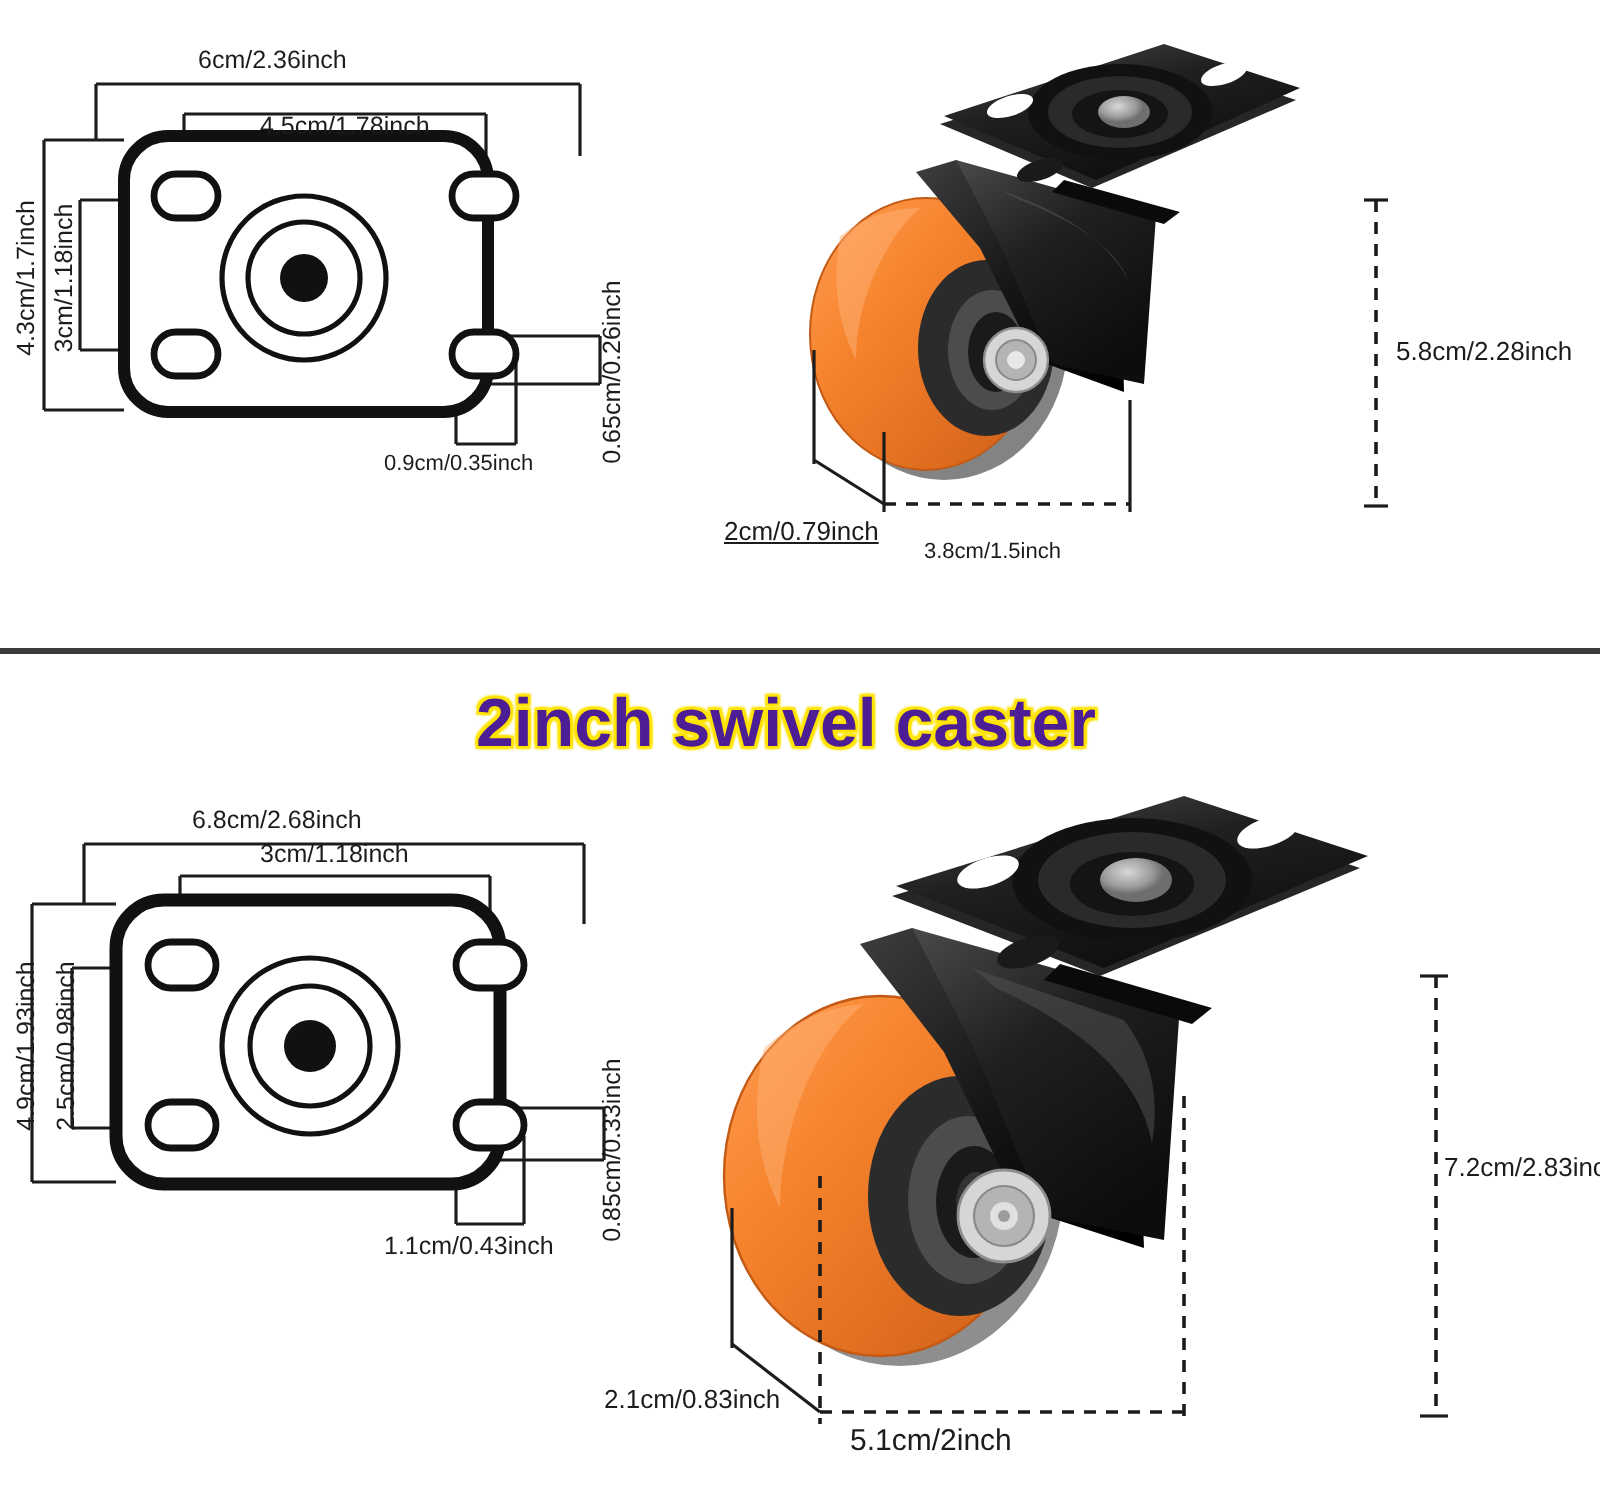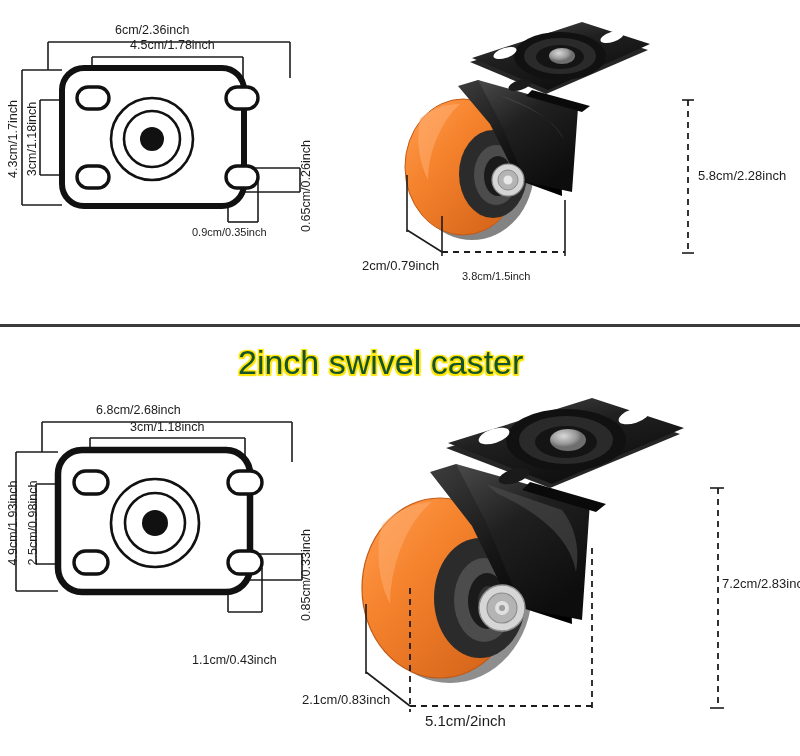--- a/index.html
+++ b/index.html
@@ -4,21 +4,21 @@
 <style>
   html,body{margin:0;padding:0;background:#ffffff;}
   body{width:800px;height:756px;font-family:"Liberation Sans",sans-serif;position:relative;overflow:hidden;}
   .page{position:relative;width:800px;height:756px;background:#fff;}
   .panel{position:absolute;left:0;width:800px;}
   #panel-top{top:0;height:325px;}
   #panel-bottom{top:326px;height:430px;padding-left:15px;}
   .divider{position:absolute;left:0;top:324px;width:800px;height:3px;background:#3a3a3a;}
   .dimtext{position:absolute;color:#1c1c1c;white-space:nowrap;font-family:"Liberation Sans",sans-serif;}
   .vert{transform-origin:50% 50%;transform:rotate(-90deg);}
-  .title{position:absolute;white-space:nowrap;font-weight:normal;color:#14532d;
+  .title{position:absolute;white-space:nowrap;font-weight:bold;color:#4c1d95;
     text-shadow:0 0 1px #ffe400,1px 0 1px #ffe400,-1px 0 1px #ffe400,0 1px 1px #ffe400,
     0 -1px 1px #ffe400,1.5px 1.5px 1px #ffe400,-1.5px -1.5px 1px #ffe400,
     1.5px -1.5px 1px #ffe400,-1.5px 1.5px 1px #ffe400;}
   svg{display:block;}
   .svgholder{position:absolute;left:0;top:0;}
 </style>
 </head>
 <body>
 
 <div class="page">
@@ -60,22 +60,22 @@
         <rect x="226" y="87" width="32" height="22" rx="11" ry="11" fill="#ffffff" stroke="#111111" stroke-width="3.4"></rect>
         <rect x="77" y="166" width="32" height="22" rx="11" ry="11" fill="#ffffff" stroke="#111111" stroke-width="3.4"></rect>
         <rect x="226" y="166" width="32" height="22" rx="11" ry="11" fill="#ffffff" stroke="#111111" stroke-width="3.4"></rect>
 
         <circle cx="152" cy="139" r="41" fill="none" stroke="#111111" stroke-width="2.6"></circle>
         <circle cx="152" cy="139" r="28" fill="none" stroke="#111111" stroke-width="2.6"></circle>
         <circle cx="152" cy="139" r="12" fill="#111111"></circle>
       </svg>
     </div>
 
-    <div class="dimtext" style="left:99px;top:23px;font-size:12.5px;margin-left:16px;">6cm/2.36inch</div>
-    <div class="dimtext" style="left:130px;top:38px;font-size:12.5px;text-align:right;">4.5cm/1.78inch</div>
+    <div class="dimtext" style="left:99px;top:23px;font-size:12.5px;">6cm/2.36inch</div>
+    <div class="dimtext" style="left:130px;top:56px;font-size:12.5px;text-align:right;">4.5cm/1.78inch</div>
     <div class="dimtext vert" style="left:-29px;top:132px;width:84px;text-align:center;font-size:12.5px;">4.3cm/1.7inch</div>
     <div class="dimtext vert" style="left:-9px;top:132px;width:82px;text-align:center;font-size:12.5px;">3cm/1.18inch</div>
     <div class="dimtext" style="left:192px;top:226px;font-size:11px;">0.9cm/0.35inch</div>
     <div class="dimtext vert" style="left:258px;top:179px;width:96px;text-align:center;font-size:12.5px;">0.65cm/0.26inch</div>
 
     <div class="svgholder" style="left:350px;">
       <svg width="450" height="325" viewBox="0 0 450 325">
         <defs>
           <linearGradient id="wg1" x1="0%" y1="10%" x2="85%" y2="95%">
             <stop offset="0%" stop-color="#ff9b4d"></stop>
@@ -146,21 +146,21 @@
           <path d="M57,175 L57,232" stroke-width="1.6"></path>
 
           <path d="M92,252 L215,252" stroke-width="1.8" stroke-dasharray="6 5"></path>
           <path d="M92,216 L92,256" stroke-width="1.6"></path>
           <path d="M215,200 L215,256" stroke-width="1.6"></path>
         </g>
       </svg>
     </div>
 
     <div class="dimtext" style="left:698px;top:168px;font-size:13px;">5.8cm/2.28inch</div>
-    <div class="dimtext" style="left:362px;top:258px;font-size:13px;">2cm/0.79inch</div>
+    <div class="dimtext" style="left:362px;top:258px;font-size:13px;text-decoration:underline;">2cm/0.79inch</div>
     <div class="dimtext" style="left:462px;top:270px;font-size:11px;">3.8cm/1.5inch</div>
   </div>
 
   <div class="divider"></div>
 
   <div class="title" style="left:238px;top:343px;font-size:34px;">2inch swivel caster</div>
 
   <div class="panel" id="panel-bottom">
 
     <div class="svgholder" style="top:60px;">
@@ -196,21 +196,21 @@
         <circle cx="155" cy="137" r="44" fill="none" stroke="#111111" stroke-width="2.6"></circle>
         <circle cx="155" cy="137" r="30" fill="none" stroke="#111111" stroke-width="2.6"></circle>
         <circle cx="155" cy="137" r="13" fill="#111111"></circle>
       </svg>
     </div>
 
     <div class="dimtext" style="left:96px;top:77px;font-size:12.5px;">6.8cm/2.68inch</div>
     <div class="dimtext" style="left:130px;top:94px;font-size:12.5px;">3cm/1.18inch</div>
     <div class="dimtext vert" style="left:-32px;top:190px;width:90px;text-align:center;font-size:12.5px;">4.9cm/1.93inch</div>
     <div class="dimtext vert" style="left:-12px;top:190px;width:90px;text-align:center;font-size:12.5px;">2.5cm/0.98inch</div>
-    <div class="dimtext" style="left:192px;top:290px;font-size:12.5px;margin-top:37px;">1.1cm/0.43inch</div>
+    <div class="dimtext" style="left:192px;top:290px;font-size:12.5px;">1.1cm/0.43inch</div>
     <div class="dimtext vert" style="left:258px;top:242px;width:96px;text-align:center;font-size:12.5px;">0.85cm/0.33inch</div>
 
     <div class="svgholder" style="left:300px;top:50px;">
       <svg width="500" height="380" viewBox="0 0 500 380">
         <defs>
           <linearGradient id="wg2" x1="0%" y1="10%" x2="85%" y2="95%">
             <stop offset="0%" stop-color="#ff9b4d"></stop>
             <stop offset="38%" stop-color="#f5822c"></stop>
             <stop offset="100%" stop-color="#d4641a"></stop>
           </linearGradient>

